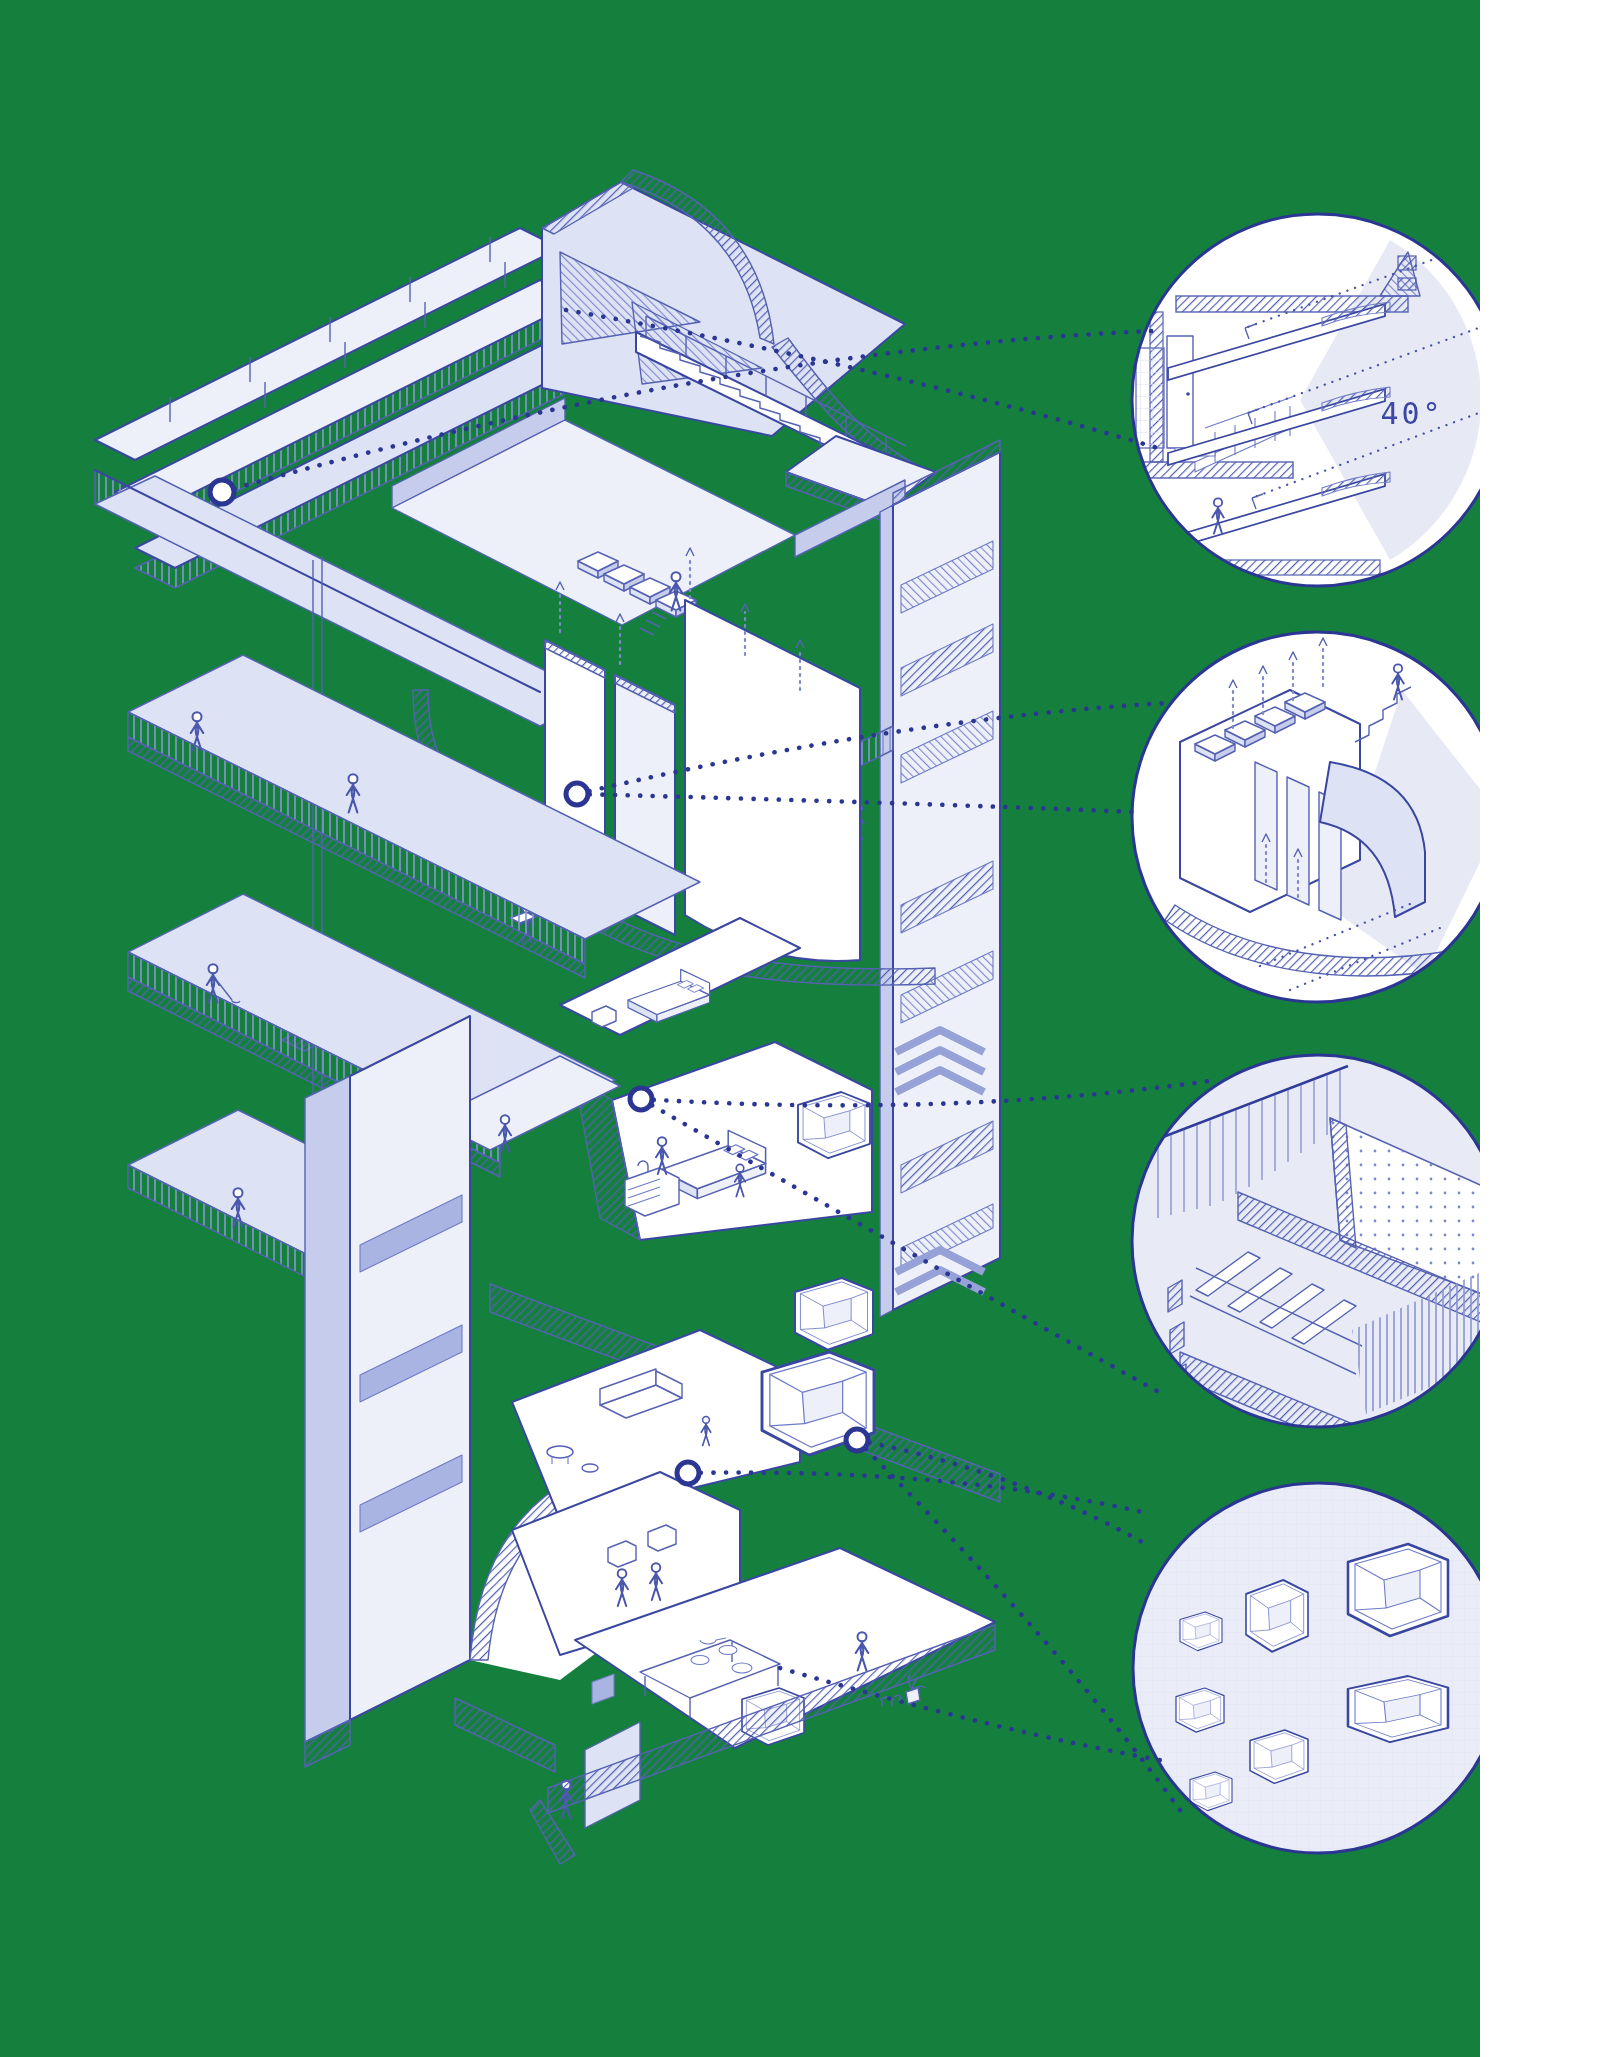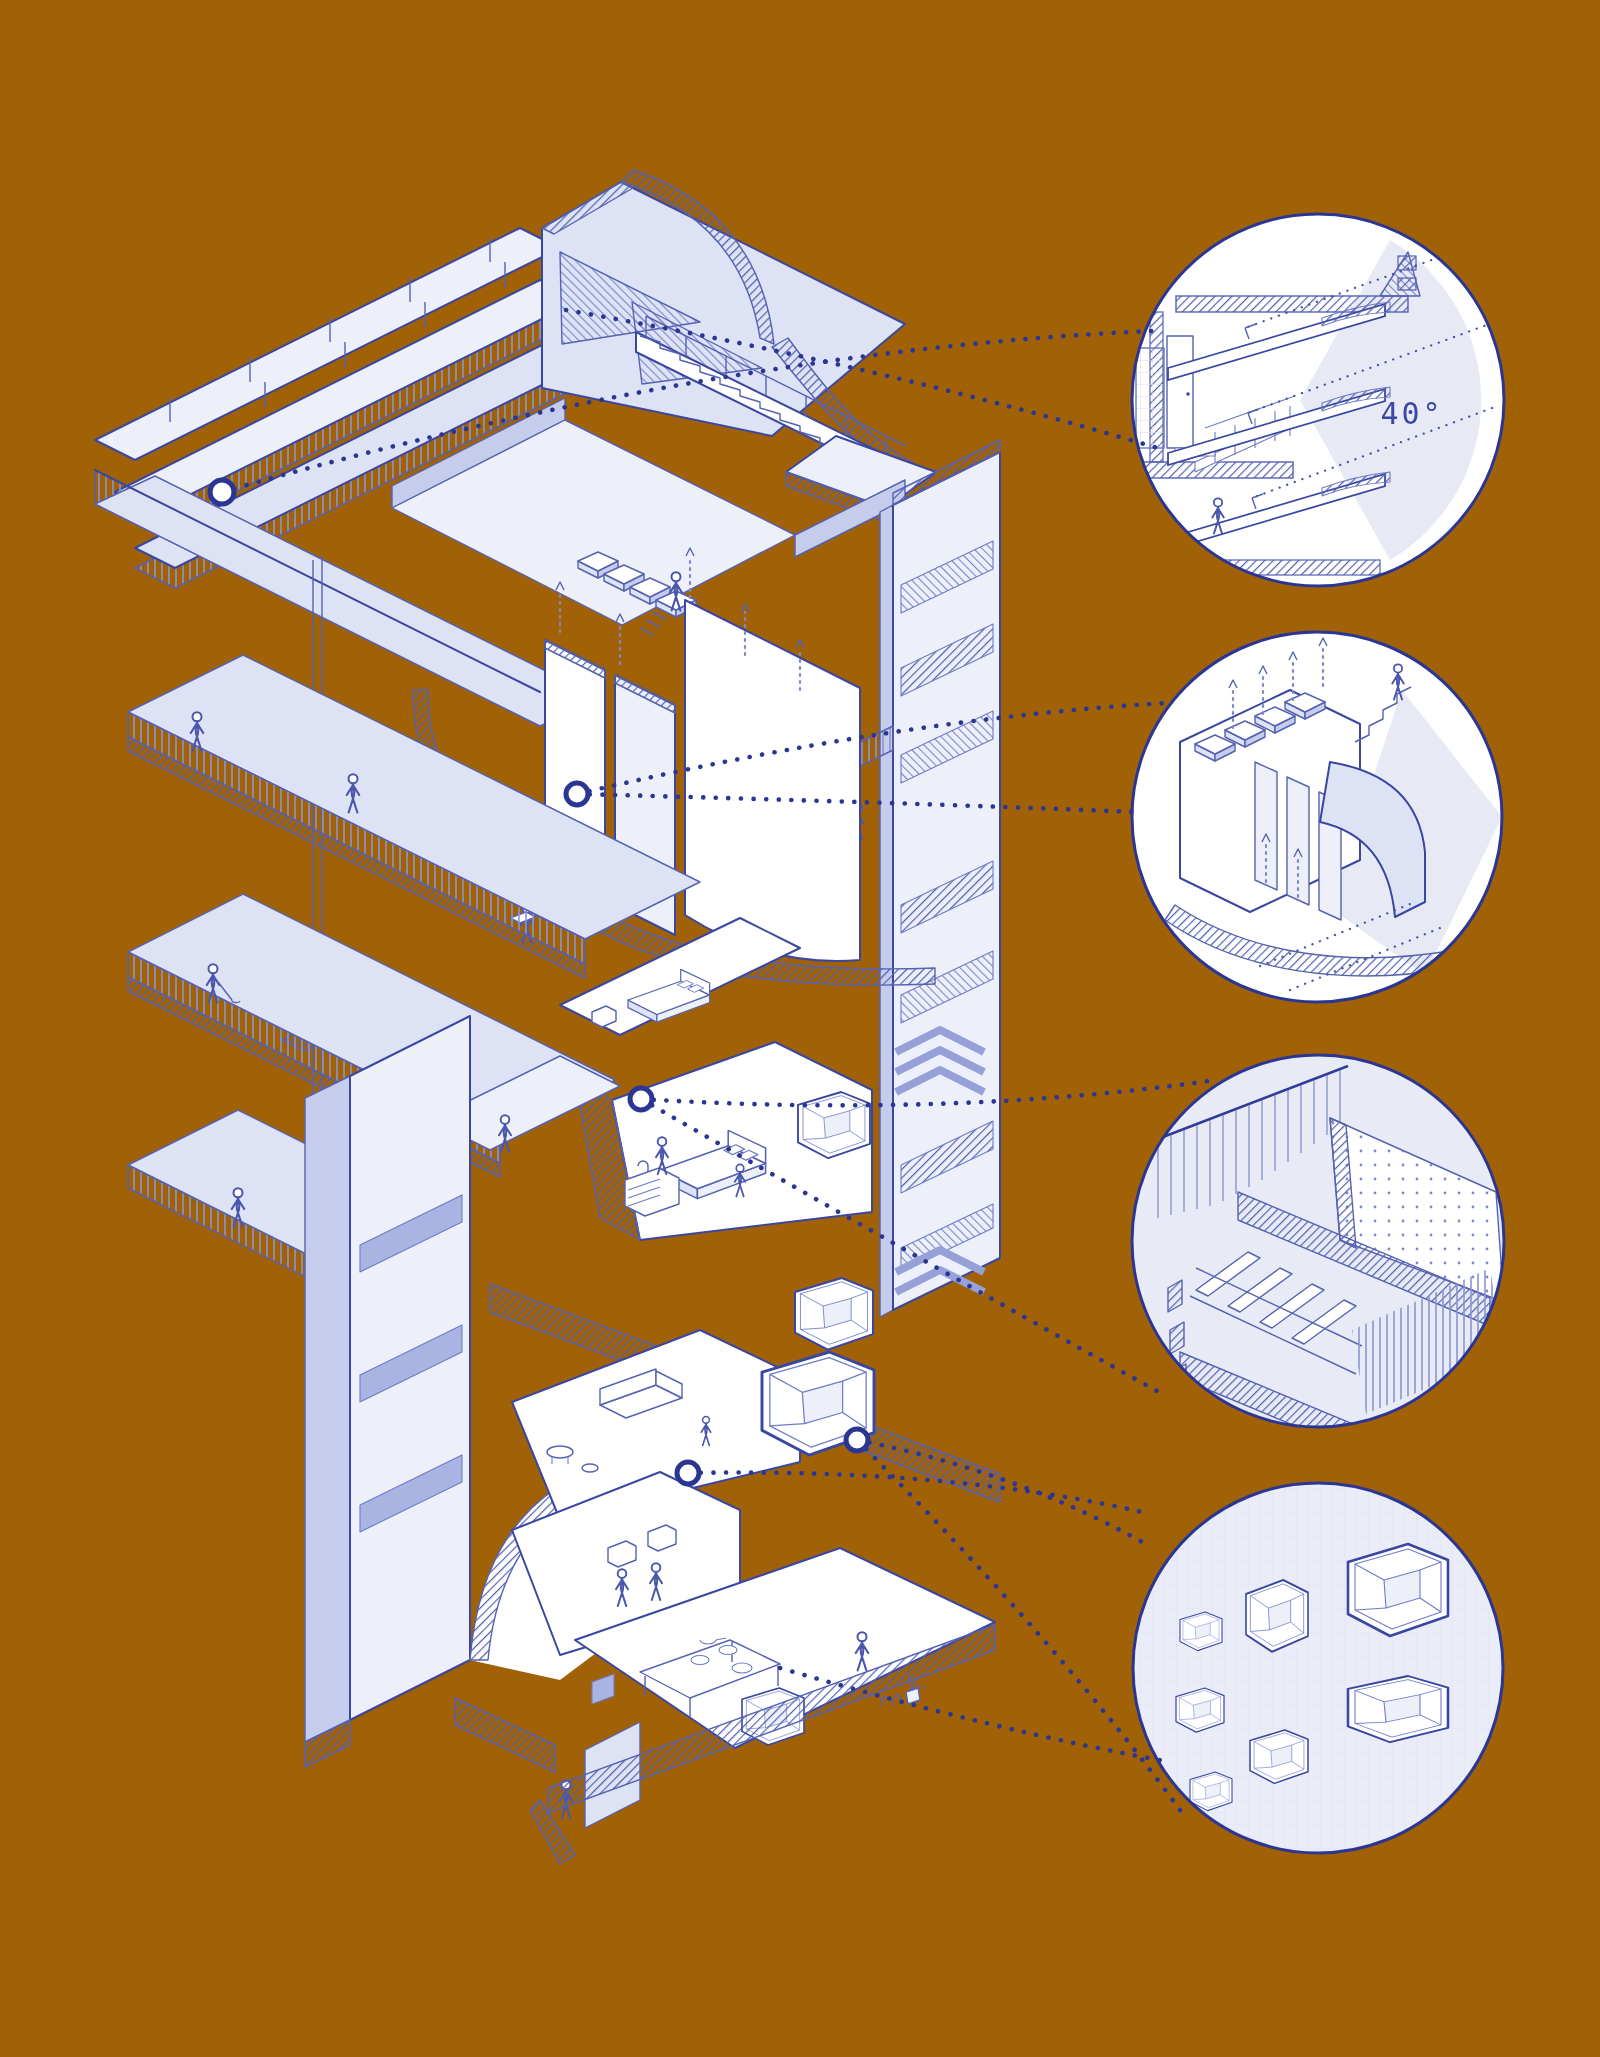--- a/index.html
+++ b/index.html
@@ -1,16 +1,16 @@
 <!DOCTYPE html>
 <html><head>
 <meta charset="utf-8">
 <style>
   html,body{margin:0;padding:0;background:#ffffff;}
-  .page{position:relative;width:1600px;height:2057px;background:#a16207;overflow:hidden;
+  .page{position:relative;width:1480px;height:2057px;background:#15803d;overflow:hidden;
         font-family:"DejaVu Sans Mono","Liberation Mono",monospace;}
   svg{position:absolute;inset:0;}
   
   .f0{fill:#ffffff}.f1{fill:#eef0f9}.f2{fill:#dde2f4}.f3{fill:#c6cdec}.f4{fill:#a9b4e2}
   
   .s{stroke:#3a47a0;stroke-width:2;stroke-linejoin:round;stroke-linecap:round;}
   .sb{stroke:#2f3c99;stroke-width:2.6;stroke-linejoin:round;}
   .s1{stroke:#5562b2;stroke-width:1.4;stroke-linejoin:round;}
   .s2{stroke:#6e7bc7;stroke-width:1.1;stroke-linejoin:round;}
   .nf{fill:none}

